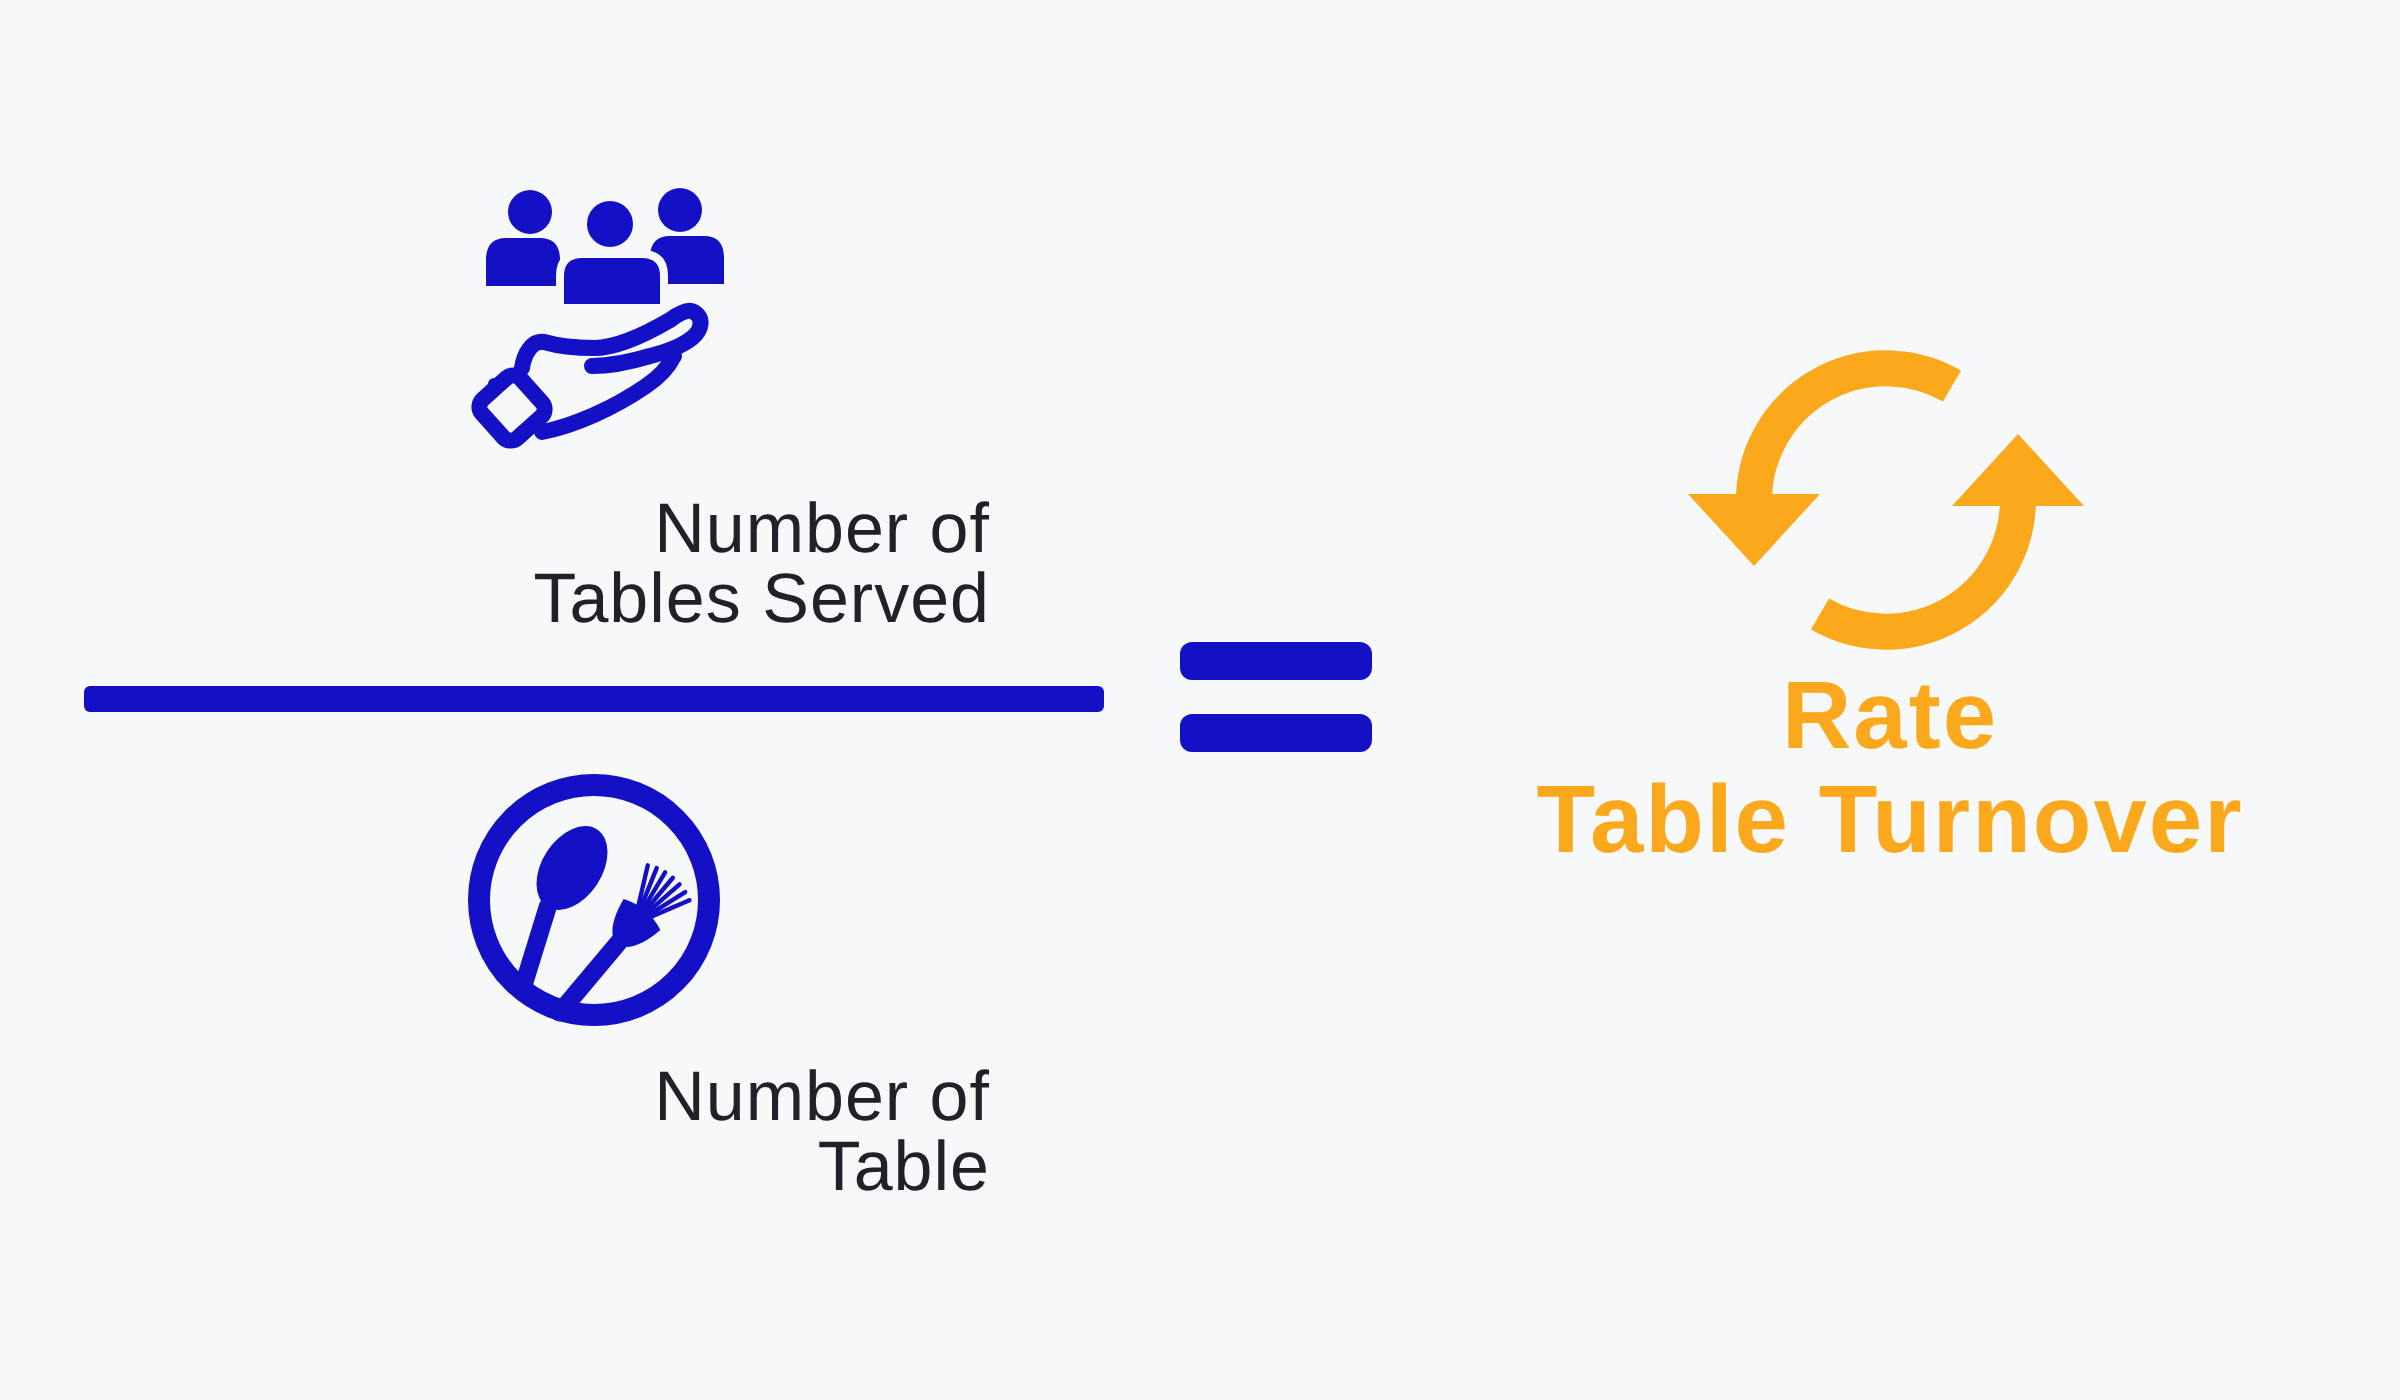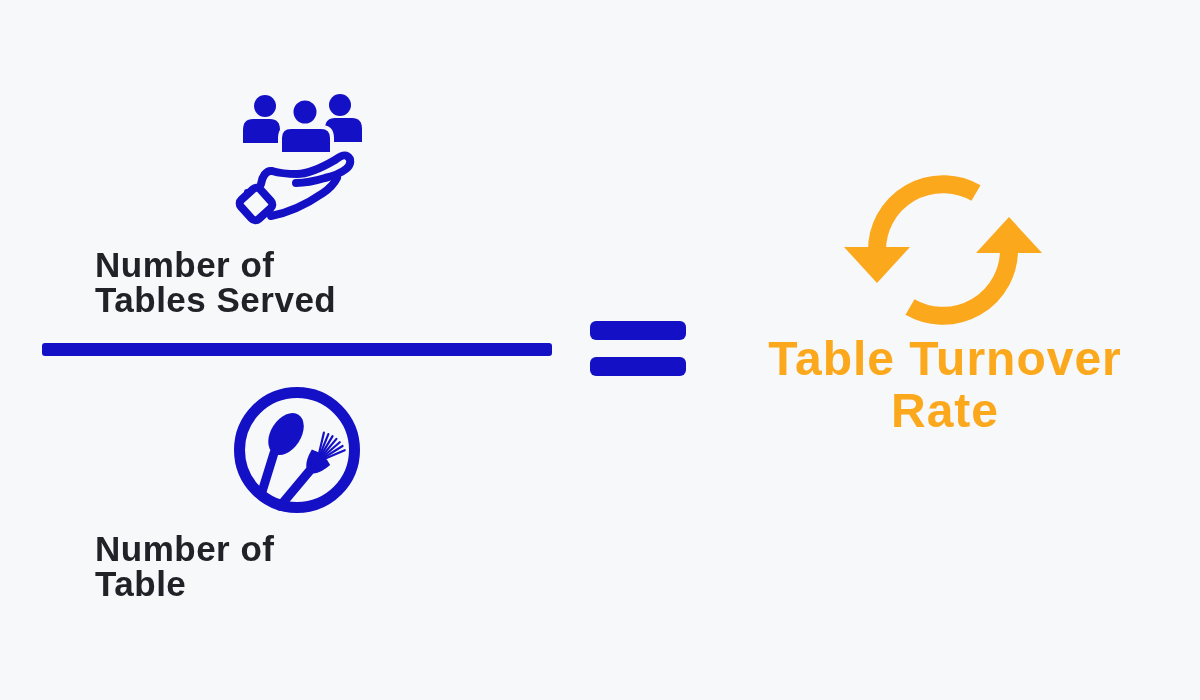--- a/index.html
+++ b/index.html
@@ -9,26 +9,26 @@
     background:var(--bg,#f7f8fa);
     overflow:hidden;
     font-family:"Liberation Sans", sans-serif;
   }
   .abs{position:absolute;}
   .blue-icon{color:var(--blue,#1410c6);}
   .orange-icon{color:var(--orange,#fba81c);}
 
   .label{
     width:400px;
-    text-align:left;
+    text-align:right;
     color:var(--text,#202227);
     font-size:35px;
     line-height:35px;
     letter-spacing:0.5px;
-    font-weight:700;
+    font-weight:400;
   }
   .fraction-bar{
     left:42px;top:343px;
     width:510px;height:13px;
     background:var(--blue,#1410c6);
     border-radius:3px;
   }
   .equals{
     left:590px;top:321px;
     width:96px;height:56px;
@@ -118,17 +118,17 @@
   <svg class="abs orange-icon" style="left:830px;top:160px;" width="240" height="180" viewBox="0 0 240 180">
     <g fill="none" stroke="currentColor" stroke-width="18">
       <path d="M146 33 A66 66 0 0 0 47 90"></path>
       <path d="M80 147 A66 66 0 0 0 179 90"></path>
     </g>
     <polygon points="14,87 80,87 47,123" fill="currentColor"></polygon>
     <polygon points="146,93 212,93 179,57" fill="currentColor"></polygon>
   </svg>
 
   <div class="abs result-label">
+    <div>Rate</div>
     <div>Table Turnover</div>
-    <div>Rate</div>
   </div>
 
 </div>
 
 </body></html>

